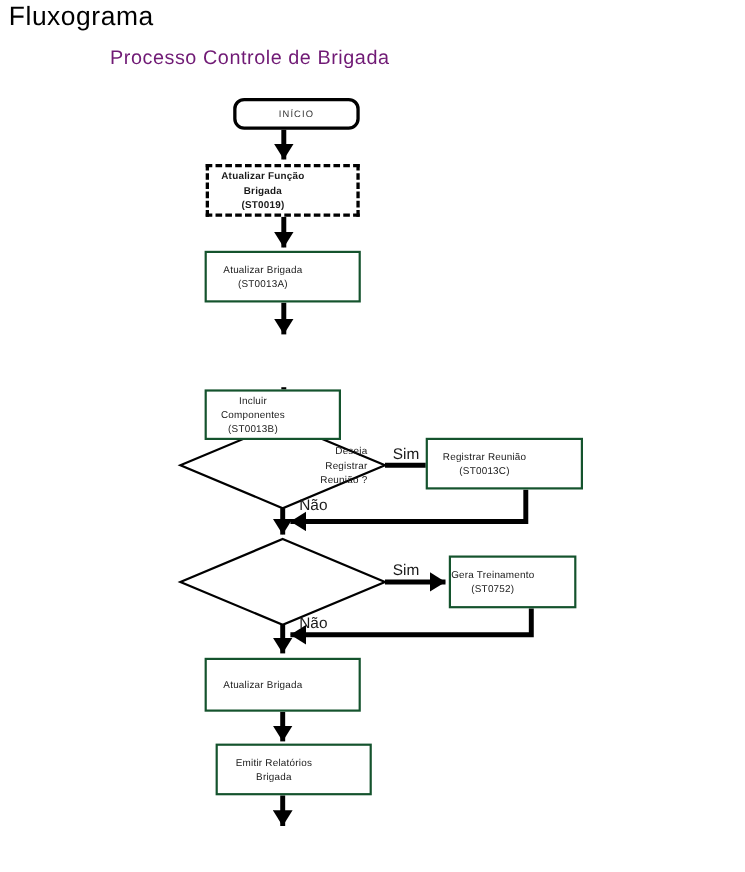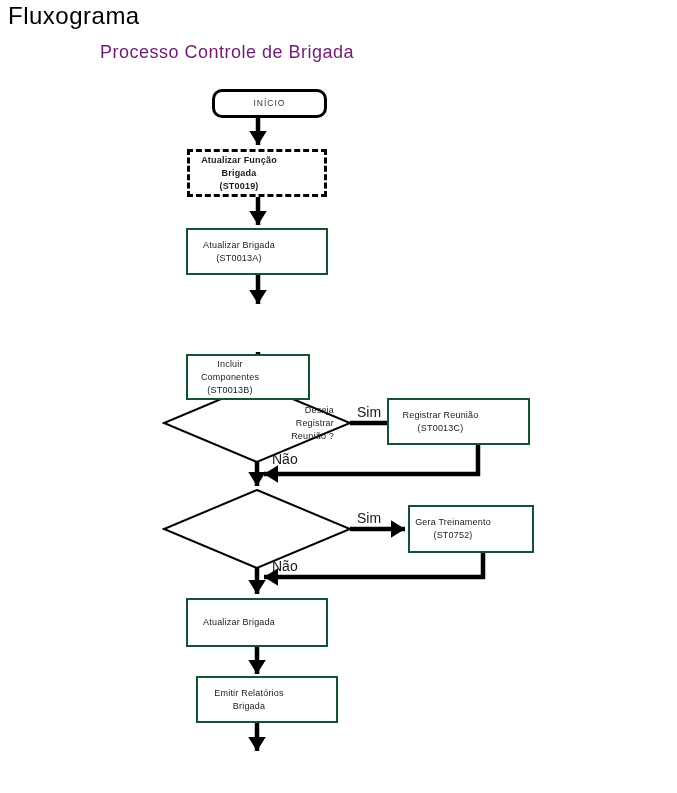--- a/index.html
+++ b/index.html
@@ -90,21 +90,21 @@
   <div class="diamond-text" style="left:164px;top:404px;">Deseja
 Registrar
 Reunião ?</div>
 
   <div class="node" style="left:387px;top:398px;width:143px;height:47px;">
     <div class="node-text shift-left">Registrar Reunião
 (ST0013C)</div>
   </div>
 
 
-  <div class="node" style="left:408px;top:505px;width:126px;height:48px;">
+  <div class="node" style="left:408px;top:505px;width:116px;height:48px;">
     <div class="node-text shift-left">Gera Treinamento
 (ST0752)</div>
   </div>
 
   <div class="node" style="left:186px;top:598px;width:142px;height:49px;">
     <div class="node-text shift-left">Atualizar Brigada</div>
   </div>
 
   <div class="node" style="left:196px;top:676px;width:142px;height:47px;">
     <div class="node-text shift-left">Emitir Relatórios Brigada</div>

